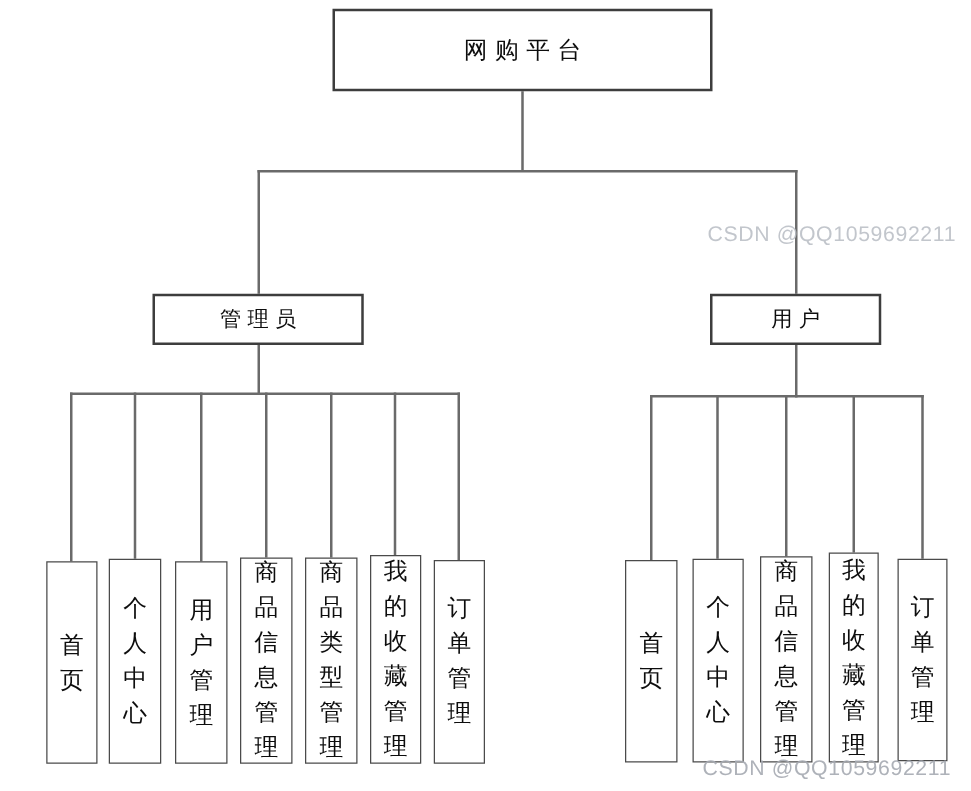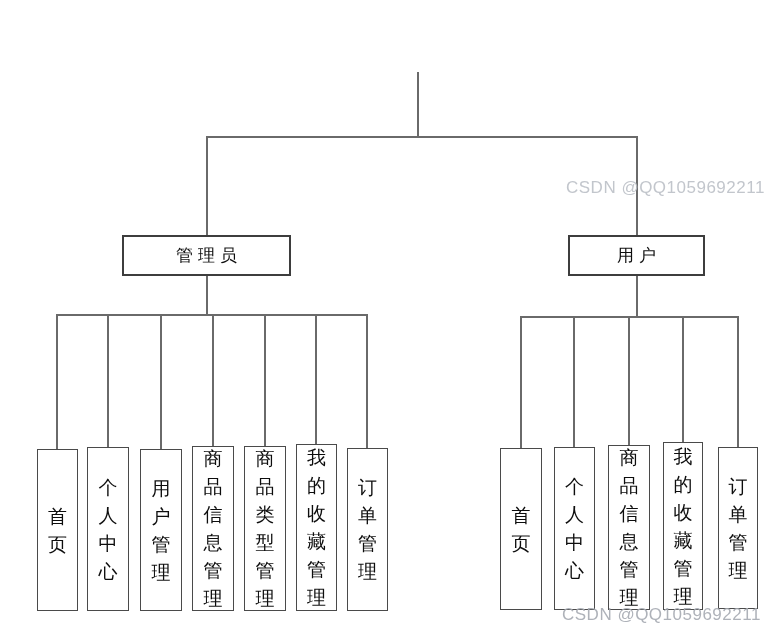--- a/index.html
+++ b/index.html
@@ -81,20 +81,21 @@
   <div class="cline" style="left:366px; top:314px; width:2px; height:135px;"></div>
 
   <div class="cline" style="left:636px; top:275px; width:2px;   height:43px;"></div>
   <div class="cline" style="left:520px; top:316px; width:219px; height:2px;"></div>
   <div class="cline" style="left:520px; top:316px; width:2px; height:133px;"></div>
   <div class="cline" style="left:573px; top:316px; width:2px; height:132px;"></div>
   <div class="cline" style="left:628px; top:316px; width:2px; height:130px;"></div>
   <div class="cline" style="left:682px; top:316px; width:2px; height:127px;"></div>
   <div class="cline" style="left:737px; top:316px; width:2px; height:132px;"></div>
 
+  <div class="node root" style="left:266px; top:7px; width:304px; height:66px;">网购平台</div>
 
   <div class="node branch" style="left:568px; top:235px; width:137px; height:41px;">用户</div>
   <div class="node branch" style="left:122px; top:235px; width:169px; height:41px;">管理员</div>
 
   <div class="leaf vtext" style="left:37px;  top:449px; width:41px; height:162px;">
       <b>首</b>
       <b>页</b>
     </div>
   <div class="leaf vtext" style="left:87px;  top:447px; width:42px; height:164px;">
       <b>个</b>

